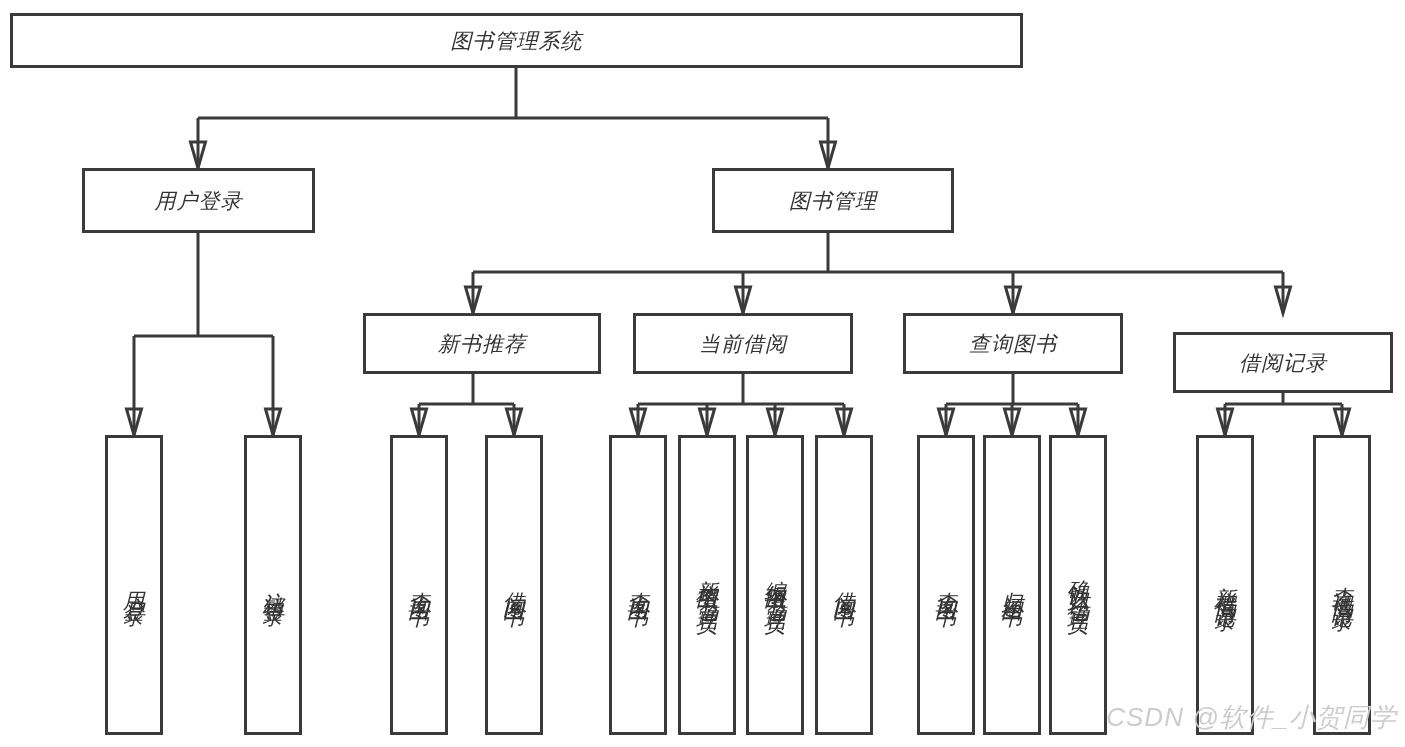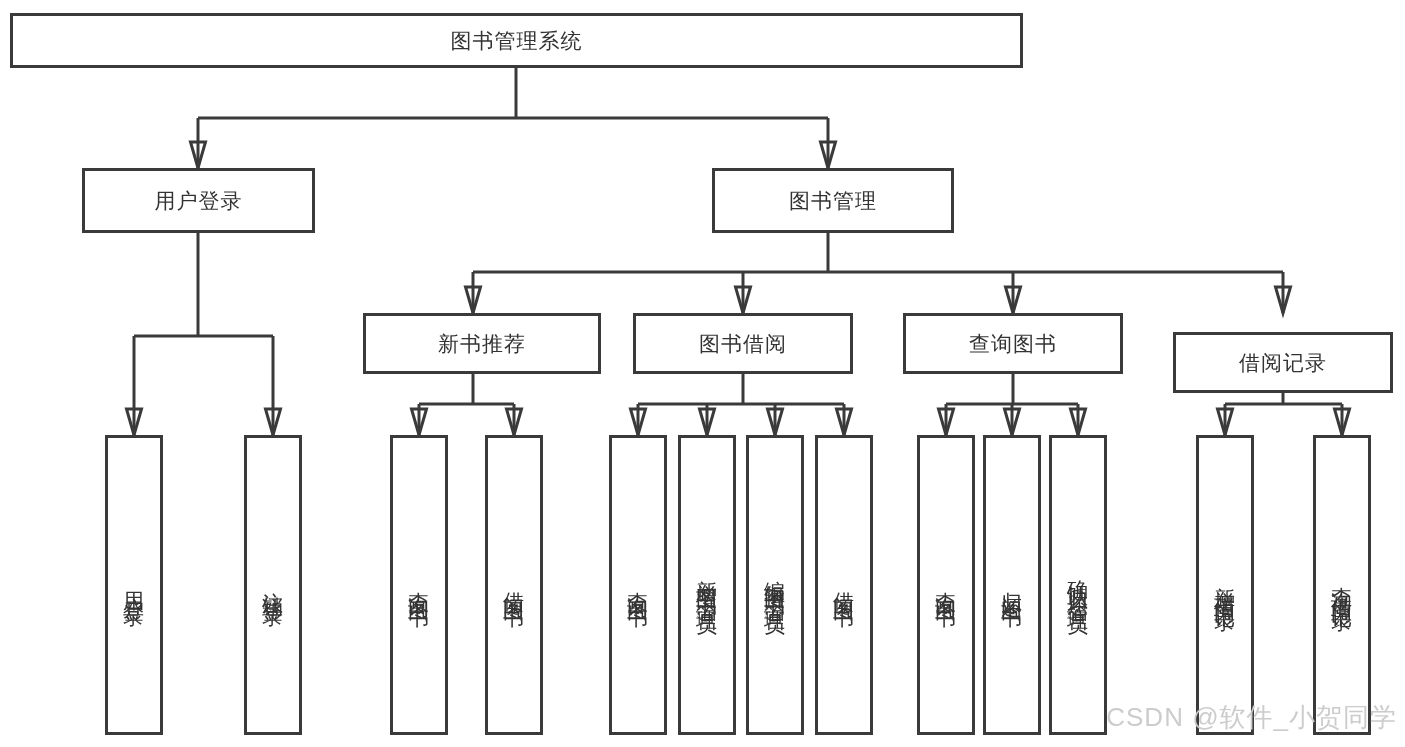--- a/index.html
+++ b/index.html
@@ -3,20 +3,21 @@
 <meta charset="utf-8">
 <style>
   html, body { margin: 0; padding: 0; }
   body { font-family: "Liberation Sans", sans-serif; background: #ffffff; }
   #canvas {
     position: relative;
     width: 1405px;
     height: 747px;
     background: #ffffff;
     overflow: hidden;
+    font-style: italic;
   }
   #connectors {
     position: absolute;
     left: 0; top: 0;
     width: 1405px; height: 747px;
   }
   #connectors path, #connectors line { stroke: #3a3a3a; stroke-width: 3; fill: none; }
   marker { overflow: visible; }
   .node {
     position: absolute;
@@ -120,21 +121,21 @@
     <span>用户登录</span>
   </div>
   <div class="node h-node" style="left:712px; top:168px; width:242px; height:65px;">
     <span>图书管理</span>
   </div>
 
   <div class="node h-node" style="left:363px; top:313px; width:238px; height:61px;">
     <span>新书推荐</span>
   </div>
   <div class="node h-node" style="left:633px; top:313px; width:220px; height:61px;">
-    <span>图书借阅</span>
+    <span>当前借阅</span>
   </div>
   <div class="node h-node" style="left:903px; top:313px; width:220px; height:61px;">
     <span>查询图书</span>
   </div>
   <div class="node h-node" style="left:1173px; top:313px; width:220px; height:61px;margin-top:19px;">
     <span>借阅记录</span>
   </div>
 
   <div class="node v-node" style="left:105px; top:435px; width:58px; height:300px;">
     <span>用户登录</span>

